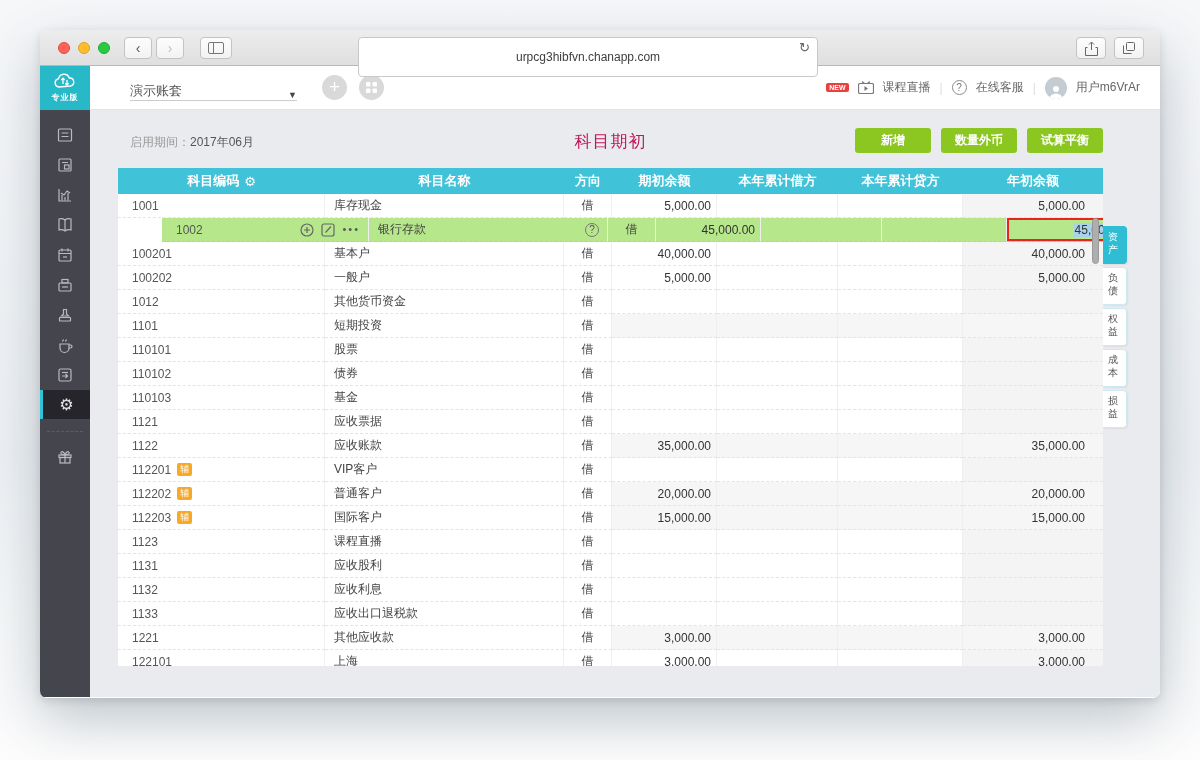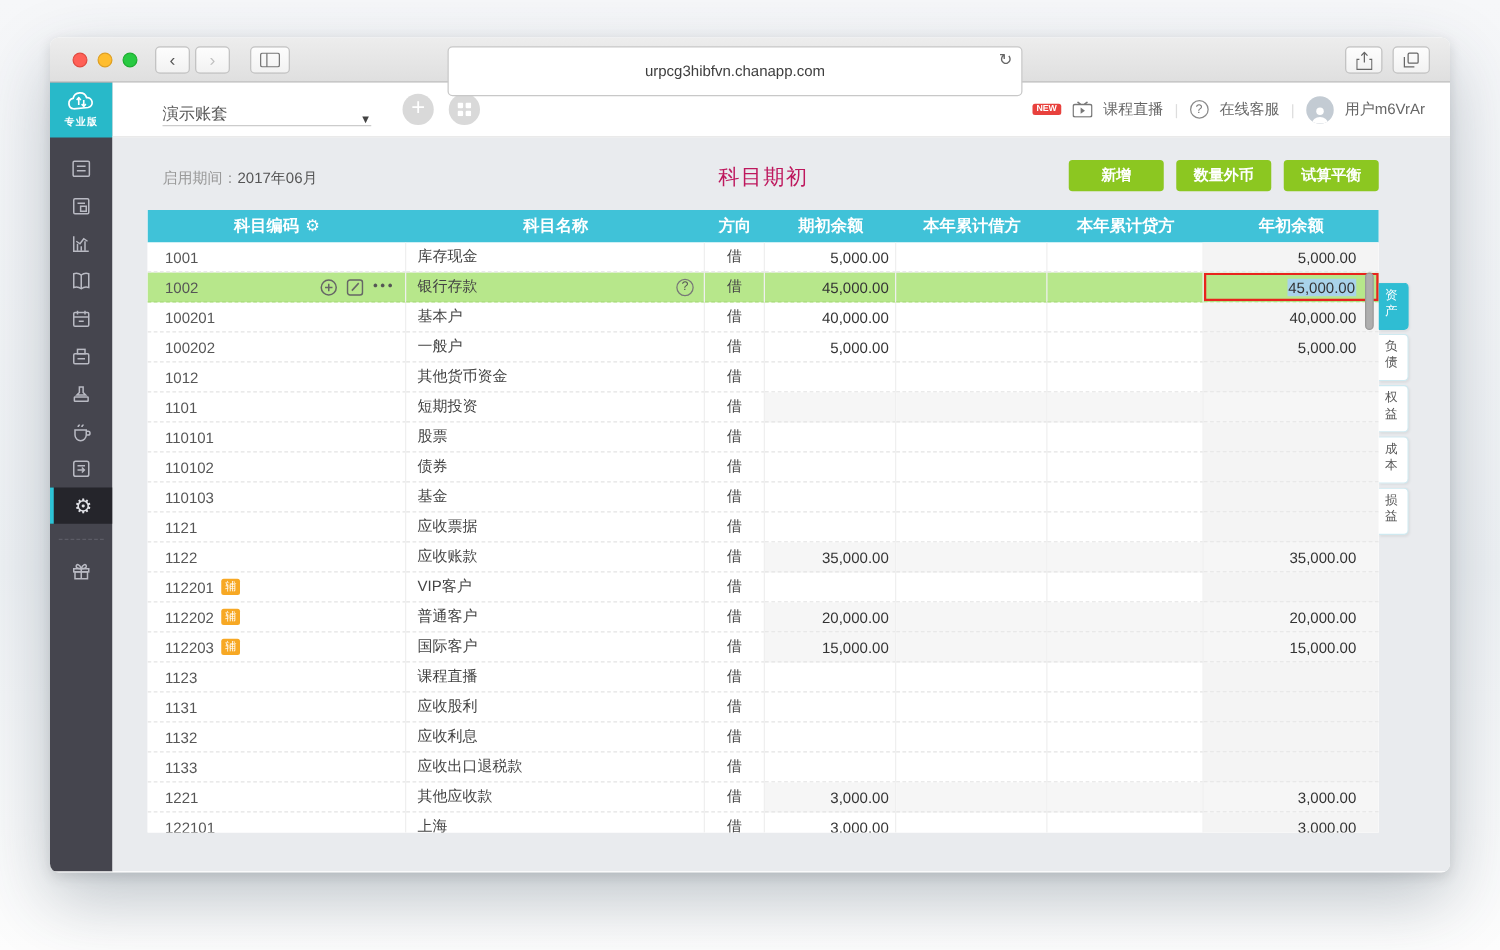--- a/index.html
+++ b/index.html
@@ -70,21 +70,21 @@
   .hbtns{position:absolute;right:0;top:4px;display:flex;gap:10px;}
   .gbtn{min-width:76px;height:25px;background:var(--green);color:#fff;border:none;border-radius:3px;
     font-size:12px;font-weight:bold;cursor:pointer;padding:0 12px;font-family:inherit;}
   
   .tablewrap{position:absolute;left:28px;top:58px;width:985px;height:498px;overflow:hidden;background:#fff;}
   .thead,.trow{display:grid;grid-template-columns:207px 239px 48px 105px 121px 125px 140px;}
   .thead{height:26px;background:var(--teal);}
   .th{color:#fff;font-size:13px;font-weight:bold;display:flex;align-items:center;justify-content:center;gap:5px;}
   .th .gear{font-family:"DejaVu Sans",sans-serif;font-size:13px;font-weight:normal;cursor:pointer;}
   .trow{height:24px;background:#fff;}
-  .trow.sel{background:var(--sel-row);}
+  .trow.sel{background:var(--sel-row);margin-left:44px;}
   .c{font-size:12px;color:#444;display:flex;align-items:center;border-right:1px solid #efefef;
     border-bottom:1px dashed #e4e4e4;overflow:hidden;white-space:nowrap;}
   .c.code{padding-left:14px;color:#555;}
   .c.name{padding-left:9px;}
   .c.dir{justify-content:center;}
   .c.amt{justify-content:flex-end;padding-right:5px;color:#333;}
   .c.nc{padding-right:18px;background:var(--lastcol);border-right:none;}
   .trow.muted .c.amt{background:var(--muted);}
   .trow.sel .c{background:transparent;border-bottom-color:#a9dc7c;}
   .badge{background:var(--orange);color:#fff;font-size:9px;border-radius:2px;padding:1px 3px;margin-left:6px;line-height:1.2;}

